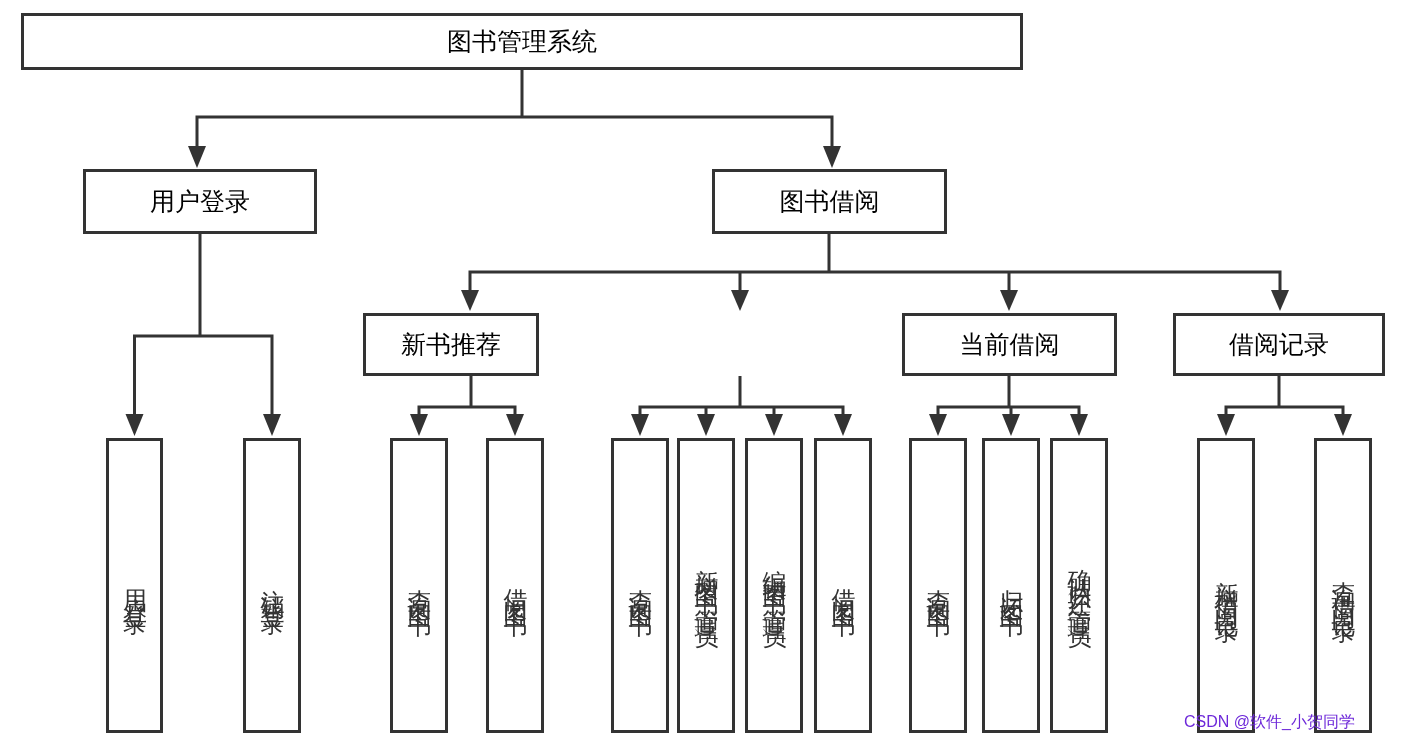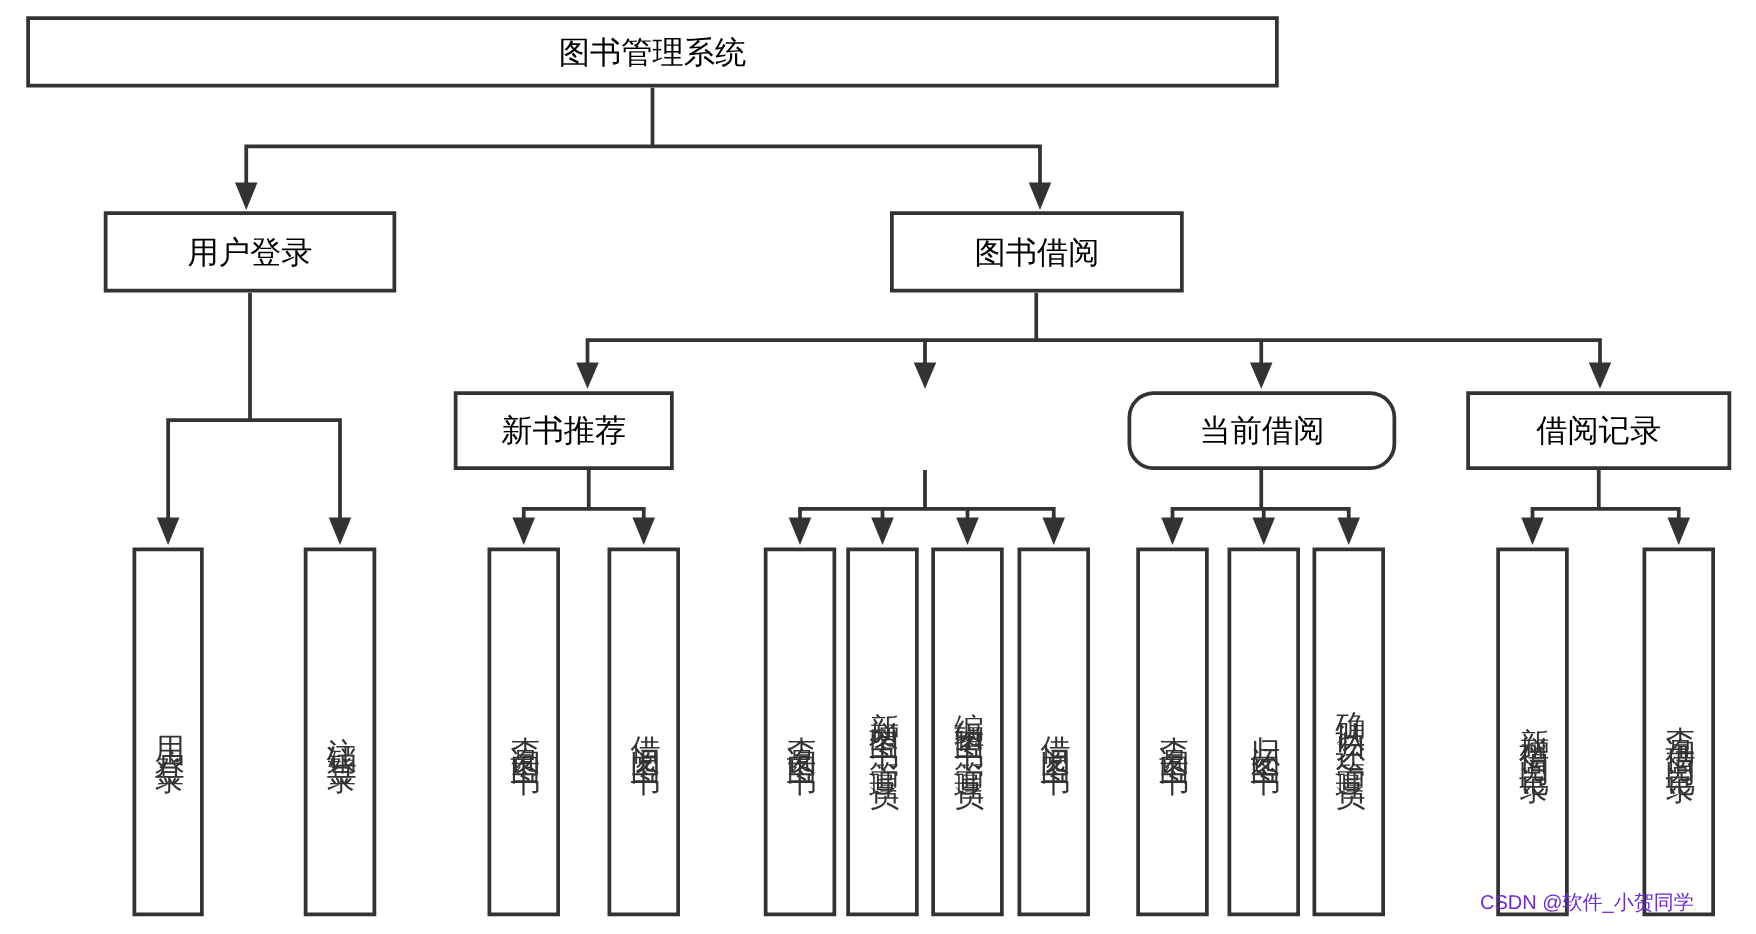--- a/index.html
+++ b/index.html
@@ -115,21 +115,21 @@
   <div class="node hbox" style="left:83px; top:169px; width:234px; height:65px;">
     <span>用户登录</span>
   </div>
   <div class="node hbox" style="left:712px; top:169px; width:235px; height:65px;">
     <span>图书借阅</span>
   </div>
 
   <div class="node hbox" style="left:363px; top:313px; width:176px; height:63px;">
     <span>新书推荐</span>
   </div>
-  <div class="node hbox" style="left:902px; top:313px; width:215px; height:63px;border-radius:21px;">
+  <div class="node hbox" style="left:902px; top:313px; width:215px; height:63px;">
     <span>当前借阅</span>
   </div>
   <div class="node hbox" style="left:1173px; top:313px; width:212px; height:63px;">
     <span>借阅记录</span>
   </div>
 
   <div class="node vbox" style="left:106px; width:57px;">
     <span>用户登录</span>
   </div>
   <div class="node vbox" style="left:243px; width:58px;">

